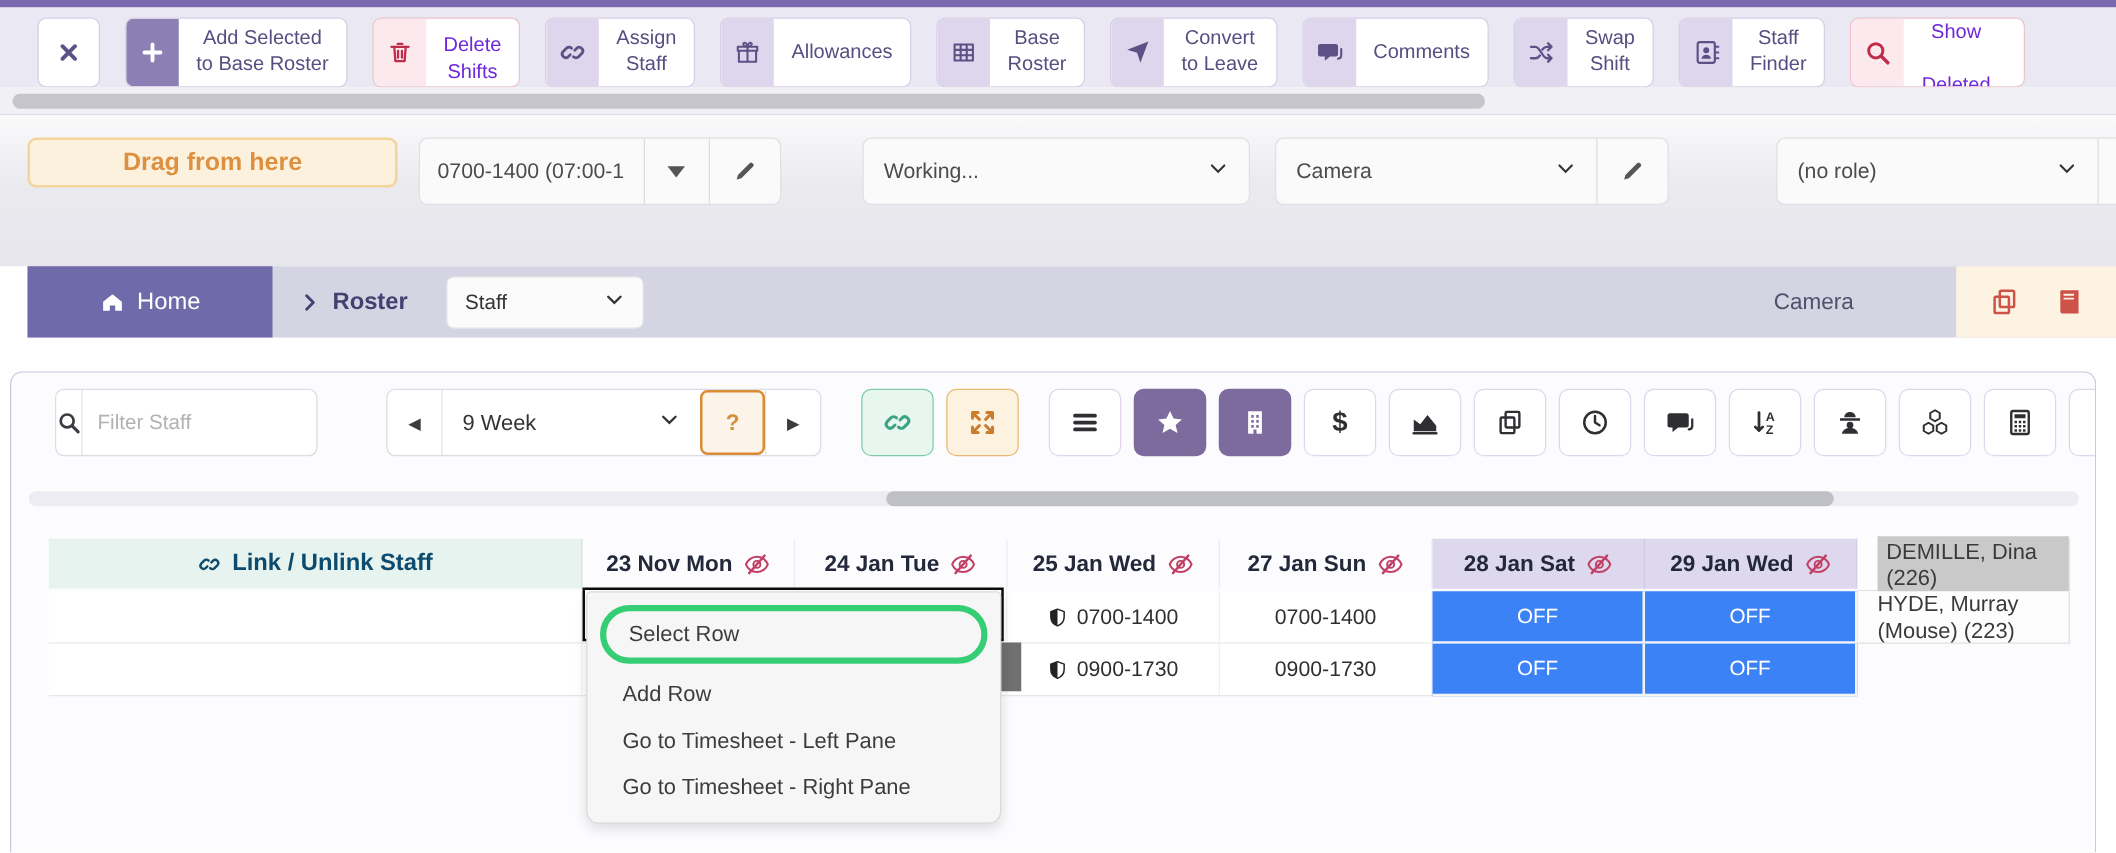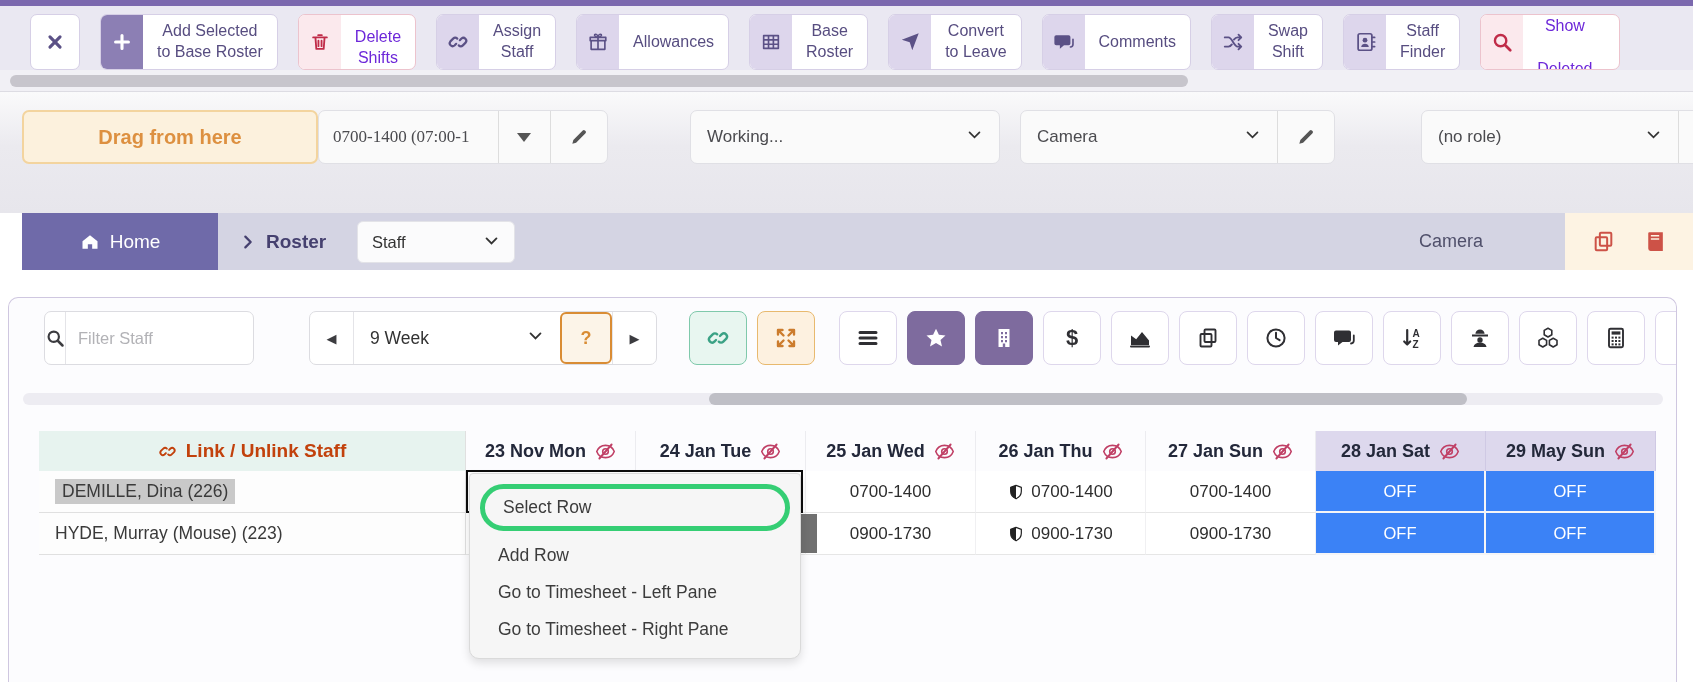--- a/index.html
+++ b/index.html
@@ -26,32 +26,32 @@
   .tbtn.clipped .tlabel { padding-right:0;gap:22px; }
 
   .toolbar-scroll { position:absolute; left:0; top:70px; width:1693px; height:22px; background:#f1f0f5;
     border-bottom:1px solid #dddce3; box-shadow:0 2px 3px rgba(0,0,0,.06); }
   .toolbar-scroll .thumb { position:absolute; left:10px; top:5px; width:1178px; height:12px;
     background:#c7c5cc; border-radius:6px; }
 
   
   .filter-band { position:absolute; left:0; top:92px; width:1693px; height:121px;
     background:linear-gradient(180deg,#fafafb 0%, #ebeaef 45%, #e7e6ec 100%); }
-  .drag-btn { position:absolute; left:22px; top:18px; width:296px; height:54px; background:#fcf1dd;
+  .drag-btn { position:absolute; left:22px; top:18px; width:296px; height:40px; background:#fcf1dd;
     border:2px solid #f3d49e; border-radius:7px; color:#dd9040; font-size:20px; font-weight:bold;
     display:flex; align-items:center; justify-content:center; cursor:pointer; }
   .ctl-group { position:absolute; top:18px; height:54px; background:#fafafa; border:1px solid #e0e0e5;
     border-radius:7px; display:flex; align-items:stretch; overflow:hidden; }
   .ctl-seg { display:flex; align-items:center; padding:0 14px; font-size:17px; color:#4b4b4f; }
   .ctl-sep { width:1px; background:#ddd; }
   .caret-down { width:0; height:0; border-left:7px solid transparent; border-right:7px solid transparent;
     border-top:9px solid #555; }
   .chev svg { width:17px; height:17px; color:#333; }
   .pencil svg { width:20px; height:20px; color:#555; }
-  .g-shift { left:318px; width:290px;font-family:Liberation Serif, serif; }
+  .g-shift { left:335px; width:290px; }
   .g-shift .val { width:180px; overflow:hidden; white-space:nowrap; }
   .g-working { left:690px; width:310px; justify-content:space-between; }
   .g-camera { left:1020px; width:315px; }
   .g-role { left:1421px; width:315px; }
   .sel-val { flex:1; display:flex; align-items:center; justify-content:space-between; padding:0 16px;
     font-size:17px; color:#4b4b4f; cursor:pointer; }
 
   
   .crumb-bar { position:absolute; left:22px; top:213px; width:1671px; height:57px; background:#d4d4e3; }
   .home-tab { position:absolute; left:0; top:0; width:196px; height:57px; background:#6f6aa9; color:#fff;
@@ -98,21 +98,21 @@
   .ibtn.teal { background:#e8f6f0; border-color:#7fc9ab; color:#3ba285; }
   .ibtn.orange { background:#fdf1e0; border-color:#e8b96e; color:#cc7c2d; }
   .ibtn.purple { background:#7e6b9e; border-color:#7e6b9e; color:#fff; }
 
   .p-scroll { position:absolute; left:14px; top:95px; width:1640px; height:12px; background:#edecf2; border-radius:6px; }
   .p-scroll .thumb { position:absolute; left:686px; top:0; width:758px; height:12px; background:#bfbfc6; border-radius:6px; }
 
   
   .roster { position:absolute; left:30px; top:133px; display:grid;
     grid-template-columns:427px repeat(7, 170px); }
-  .r-sh { height:40px; background:#e7f3ef; color:#c2410c; font-weight:bold; font-size:19px;
+  .r-sh { height:40px; background:#e7f3ef; color:#0c4a6e; font-weight:bold; font-size:19px;
     display:flex; align-items:center; justify-content:center; gap:9px; border-right:1px solid #e0e0e0; }
   .r-sh svg { width:19px; height:19px; }
   .r-dh { height:40px; display:flex; align-items:center; justify-content:center; gap:9px;
     font-size:18px; font-weight:bold; color:#23283a; border-right:1px solid #ececf0; }
   .r-dh svg { width:21px; height:21px; color:#c04066; flex:none; }
   .r-dh.wk { background:#ddd8ed; border-right:1px solid #cfc9e4; }
   .r-name { height:42px; background:#fdfdfd; border-bottom:1px solid #e0e0e0; border-right:1px solid #e0e0e0;
     display:flex; align-items:center; padding-left:16px; font-size:17.5px; color:#3a3a3a; cursor:pointer; }
   .r-name .hl { background:#c9c9c9; padding:2px 7px; }
   .r-cell { height:42px; background:#fff; border-bottom:1px solid #e6e6e6; border-right:1px solid #f0f0f2;
@@ -422,51 +422,41 @@
         <span>25 Jan Wed</span>
         <span style="display:flex;color:#c04066;width:21px;">
           <svg viewBox="0 0 24 24" fill="none" stroke="currentColor" stroke-width="2" stroke-linecap="round" stroke-linejoin="round">
             <path d="M12 5C7 5 3.3 8.5 2 12c1.3 3.5 5 7 10 7s8.7-3.5 10-7c-1.3-3.5-5-7-10-7z" stroke-width="1.8"></path>
             <circle cx="12" cy="12" r="3.2" stroke-width="1.8"></circle>
             <path d="M5 20 19 4" stroke-width="2.2"></path>
           </svg>
         </span>
       </div>
       <div class="r-dh">
-        <span>26 Jan Thu</span>
+        <span>27 Jan Sun</span>
         <span style="display:flex;color:#c04066;width:21px;">
           <svg viewBox="0 0 24 24" fill="none" stroke="currentColor" stroke-width="2" stroke-linecap="round" stroke-linejoin="round">
             <path d="M12 5C7 5 3.3 8.5 2 12c1.3 3.5 5 7 10 7s8.7-3.5 10-7c-1.3-3.5-5-7-10-7z" stroke-width="1.8"></path>
             <circle cx="12" cy="12" r="3.2" stroke-width="1.8"></circle>
             <path d="M5 20 19 4" stroke-width="2.2"></path>
           </svg>
         </span>
       </div>
-      <div class="r-dh">
-        <span>27 Jan Sun</span>
+      <div class="r-dh wk">
+        <span>28 Jan Sat</span>
         <span style="display:flex;color:#c04066;width:21px;">
           <svg viewBox="0 0 24 24" fill="none" stroke="currentColor" stroke-width="2" stroke-linecap="round" stroke-linejoin="round">
             <path d="M12 5C7 5 3.3 8.5 2 12c1.3 3.5 5 7 10 7s8.7-3.5 10-7c-1.3-3.5-5-7-10-7z" stroke-width="1.8"></path>
             <circle cx="12" cy="12" r="3.2" stroke-width="1.8"></circle>
             <path d="M5 20 19 4" stroke-width="2.2"></path>
           </svg>
         </span>
       </div>
       <div class="r-dh wk">
-        <span>28 Jan Sat</span>
-        <span style="display:flex;color:#c04066;width:21px;">
-          <svg viewBox="0 0 24 24" fill="none" stroke="currentColor" stroke-width="2" stroke-linecap="round" stroke-linejoin="round">
-            <path d="M12 5C7 5 3.3 8.5 2 12c1.3 3.5 5 7 10 7s8.7-3.5 10-7c-1.3-3.5-5-7-10-7z" stroke-width="1.8"></path>
-            <circle cx="12" cy="12" r="3.2" stroke-width="1.8"></circle>
-            <path d="M5 20 19 4" stroke-width="2.2"></path>
-          </svg>
-        </span>
-      </div>
-      <div class="r-dh wk">
-        <span>29 May Sun</span>
+        <span>29 Jan Wed</span>
         <span style="display:flex;color:#c04066;width:21px;">
           <svg viewBox="0 0 24 24" fill="none" stroke="currentColor" stroke-width="2" stroke-linecap="round" stroke-linejoin="round">
             <path d="M12 5C7 5 3.3 8.5 2 12c1.3 3.5 5 7 10 7s8.7-3.5 10-7c-1.3-3.5-5-7-10-7z" stroke-width="1.8"></path>
             <circle cx="12" cy="12" r="3.2" stroke-width="1.8"></circle>
             <path d="M5 20 19 4" stroke-width="2.2"></path>
           </svg>
         </span>
       </div>
       <div class="r-name">
         <span class="hl">DEMILLE, Dina (226)</span>

